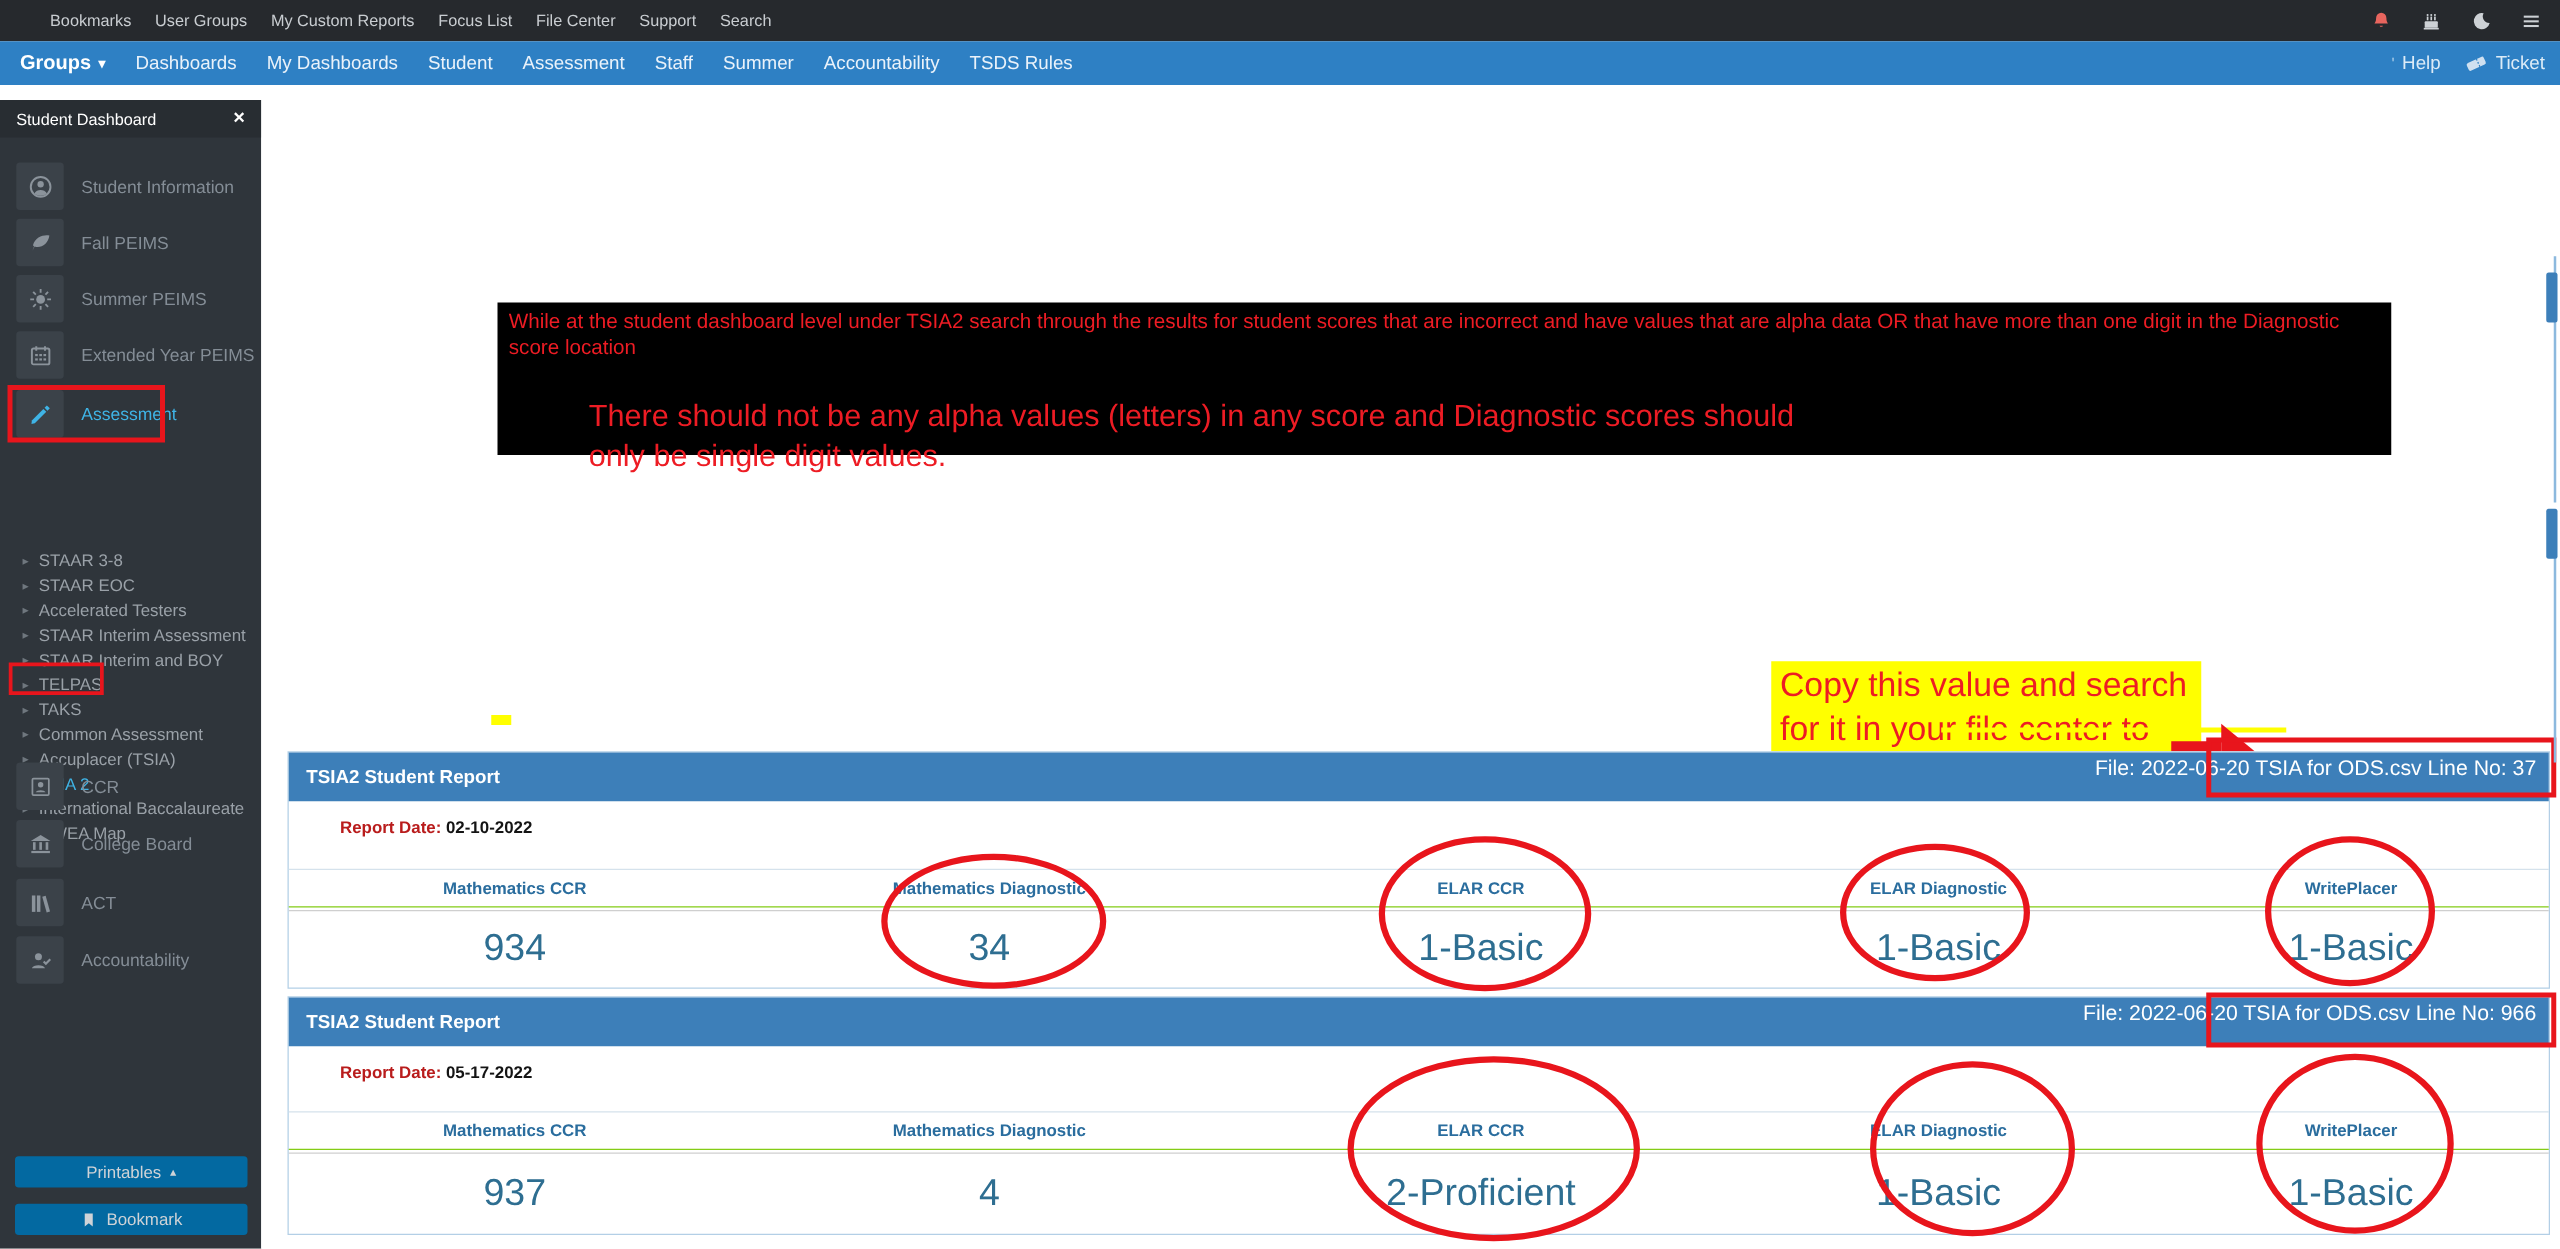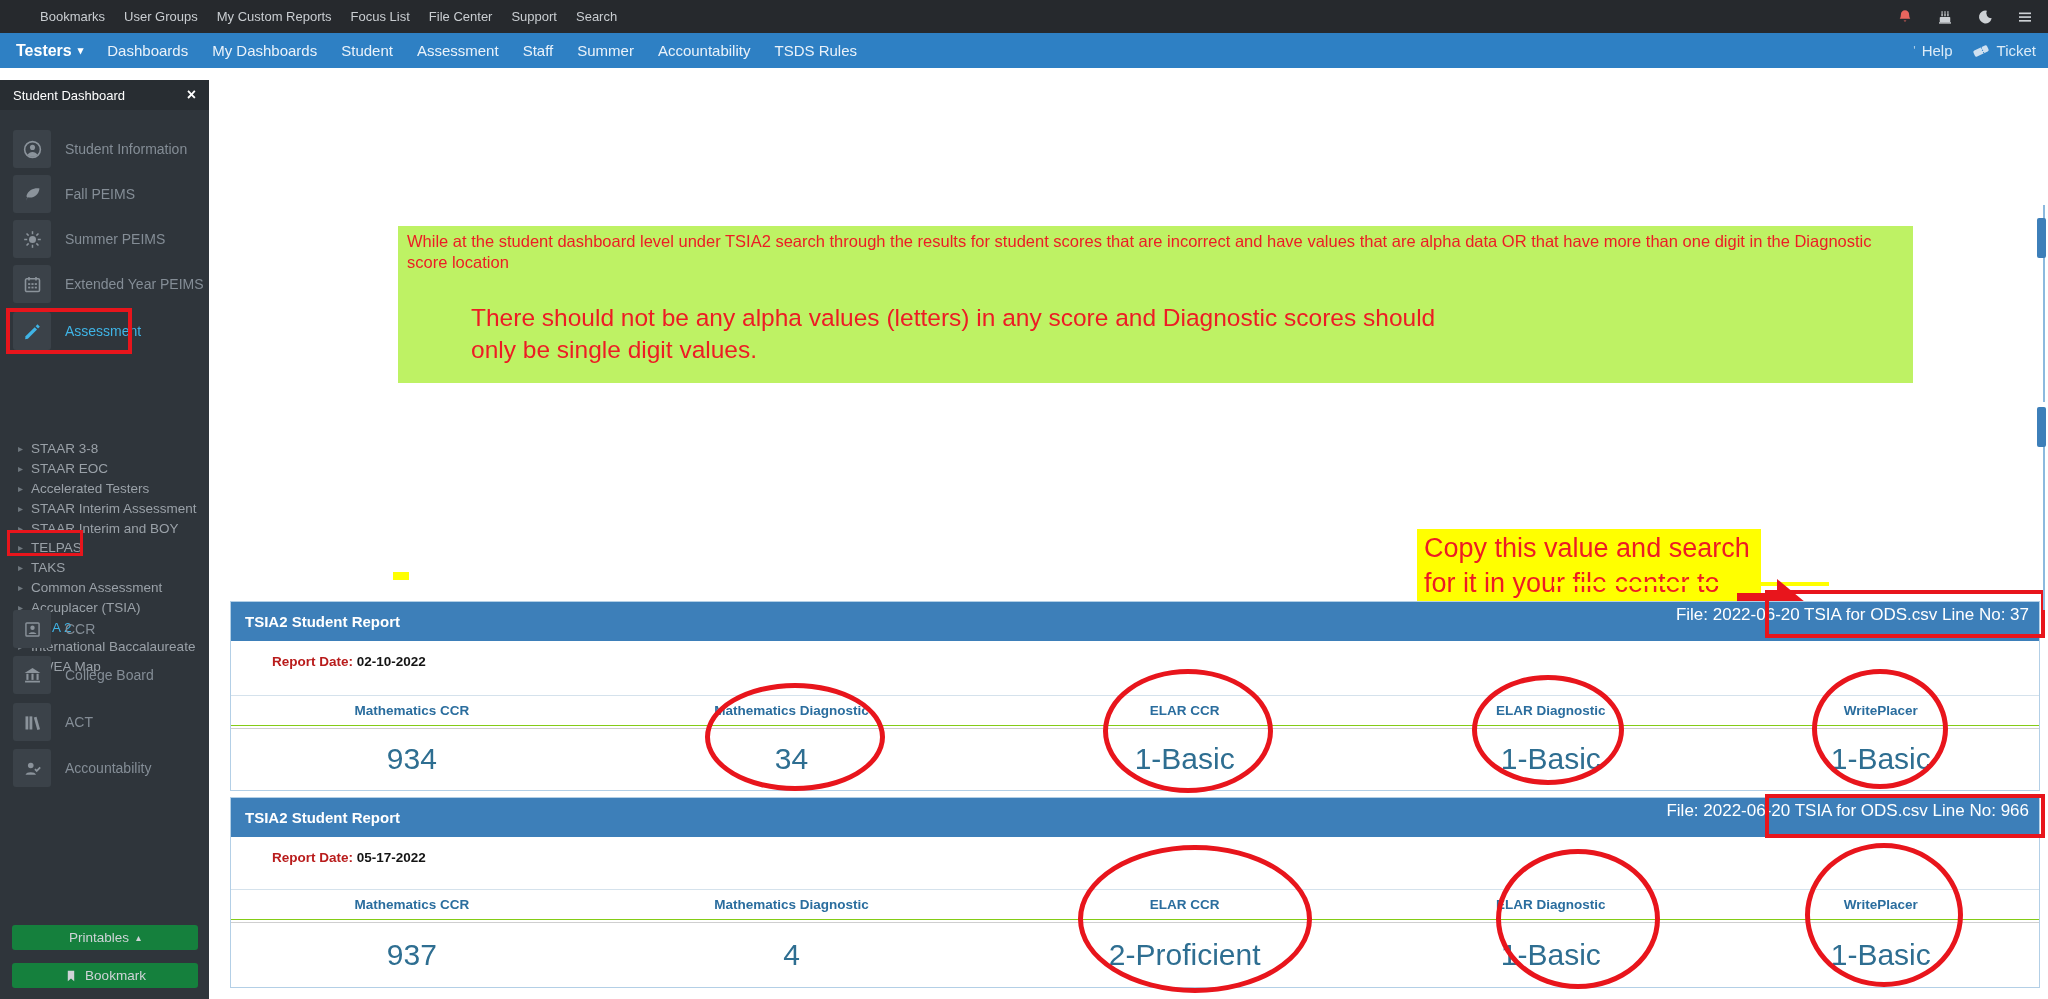--- a/index.html
+++ b/index.html
@@ -36,32 +36,32 @@
         display:flex;align-items:center;justify-content:center;color:#8b939b;flex:0 0 auto;}
   .tile svg{width:21px;height:21px;display:block;}
   .silab{margin-left:14px;color:#848d96;font-size:14px;}
   .si.active .tile{color:#3fb4e6;}
   .si.active .silab{color:#3fb4e6;}
   .sublist{position:absolute;left:18px;top:359px;}
   .sub{height:19.8px;display:flex;align-items:center;gap:8px;cursor:pointer;}
   .tri{color:#6f777e;font-size:10px;}
   .sublab{color:#9aa1a8;font-size:13.5px;white-space:nowrap;}
   .sub.active .sublab{color:#3fb4e6;}
-  .sb-btn{position:absolute;left:12px;width:186px;height:25px;background:#15803d;border-radius:3px;
+  .sb-btn{position:absolute;left:12px;width:186px;height:25px;background:#0369a1;border-radius:3px;
           display:flex;align-items:center;justify-content:center;gap:7px;color:#cfd3d7;font-size:13.5px;cursor:pointer;}
   .sb-btn .caret{font-size:10px;}
   .bmico{width:14px;height:14px;color:#cfd3d7;}
   .redbox{position:absolute;border:4px solid #e8151c;box-sizing:border-box;}
   .redbox.thin{border-width:3px;}
 
   
   .main{position:absolute;left:209px;top:68px;width:1839px;height:931px;background:#fff;}
 
   
-  .note1{position:absolute;left:189px;top:158px;width:1515px;height:157px;background:#bef264;box-sizing:border-box;padding:5px 9px;}
+  .note1{position:absolute;left:189px;top:174px;width:1515px;height:122px;background:#000000;box-sizing:border-box;padding:5px 9px;}
   .note1 .p1{color:#ed1c24;font-size:16.5px;line-height:1.25;margin:0;}
   .note1 .p2{color:#ed1c24;font-size:24.5px;line-height:1.3;margin:30px 0 0 64px;max-width:1000px;}
   .minidash{position:absolute;left:184px;top:504px;width:16px;height:8px;background:#ffff00;}
   .note2{position:absolute;left:1208px;top:461px;width:344px;height:110px;background:#ffff00;box-sizing:border-box;
          padding:2px 7px;color:#ed1c24;font-size:27px;line-height:1.28;}
   .yline{position:absolute;left:1344px;top:514px;width:276px;height:4px;background:#ffff00;}
   .arr-tail{position:absolute;left:1528px;top:525px;width:40px;height:28px;background:#e8151c;}
   .arr-head{position:absolute;left:1568px;top:511px;width:0;height:0;
             border-left:34px solid #e8151c;border-top:28px solid transparent;border-bottom:28px solid transparent;}
   .ellipse{position:absolute;border:5px solid #e8151c;border-radius:50%;box-sizing:border-box;}
@@ -125,21 +125,21 @@
           <rect x="4" y="6" width="16" height="2.2"></rect>
           <rect x="4" y="11" width="16" height="2.2"></rect>
           <rect x="4" y="16" width="16" height="2.2"></rect>
         </g>
       </svg>
   </div>
 </div>
 
 <div class="navbar">
   <span class="brand">
-      <span>Testers</span>
+      <span>Groups</span>
       <span class="caret">▾</span>
     </span>
   <span class="nitem">Dashboards</span>
   <span class="nitem">My Dashboards</span>
   <span class="nitem">Student</span>
   <span class="nitem">Assessment</span>
   <span class="nitem">Staff</span>
   <span class="nitem">Summer</span>
   <span class="nitem">Accountability</span>
   <span class="nitem">TSDS Rules</span>

